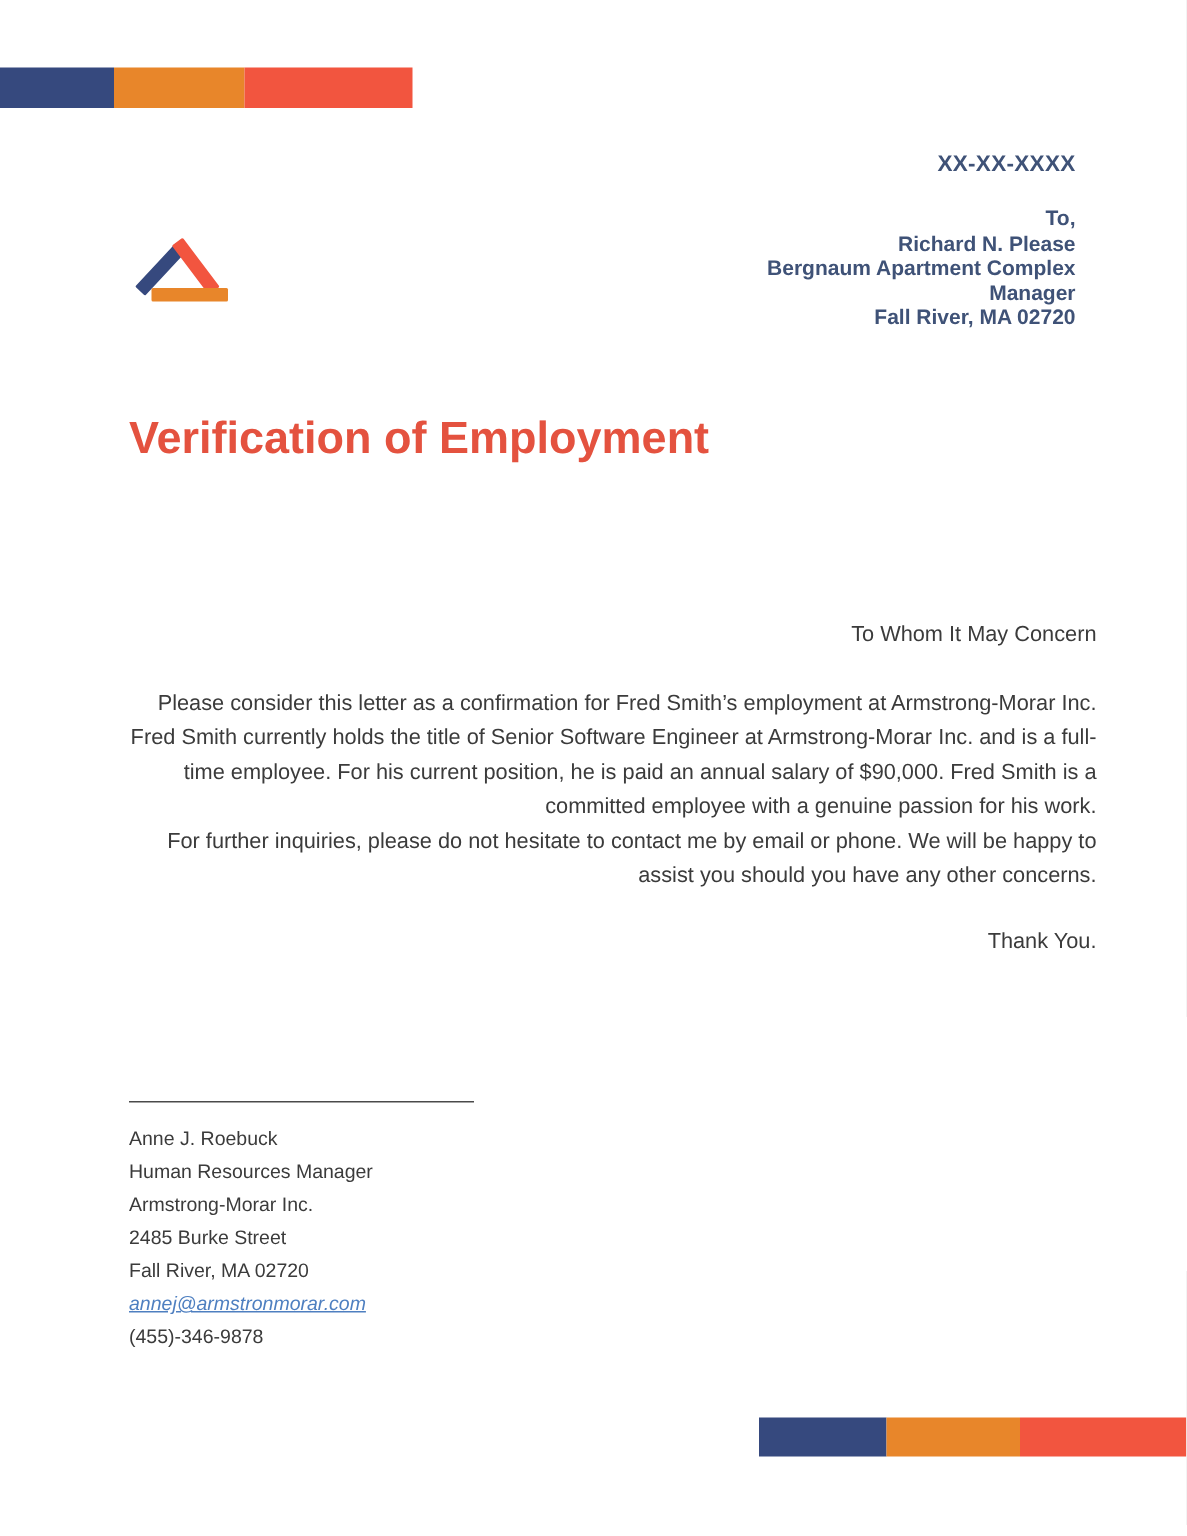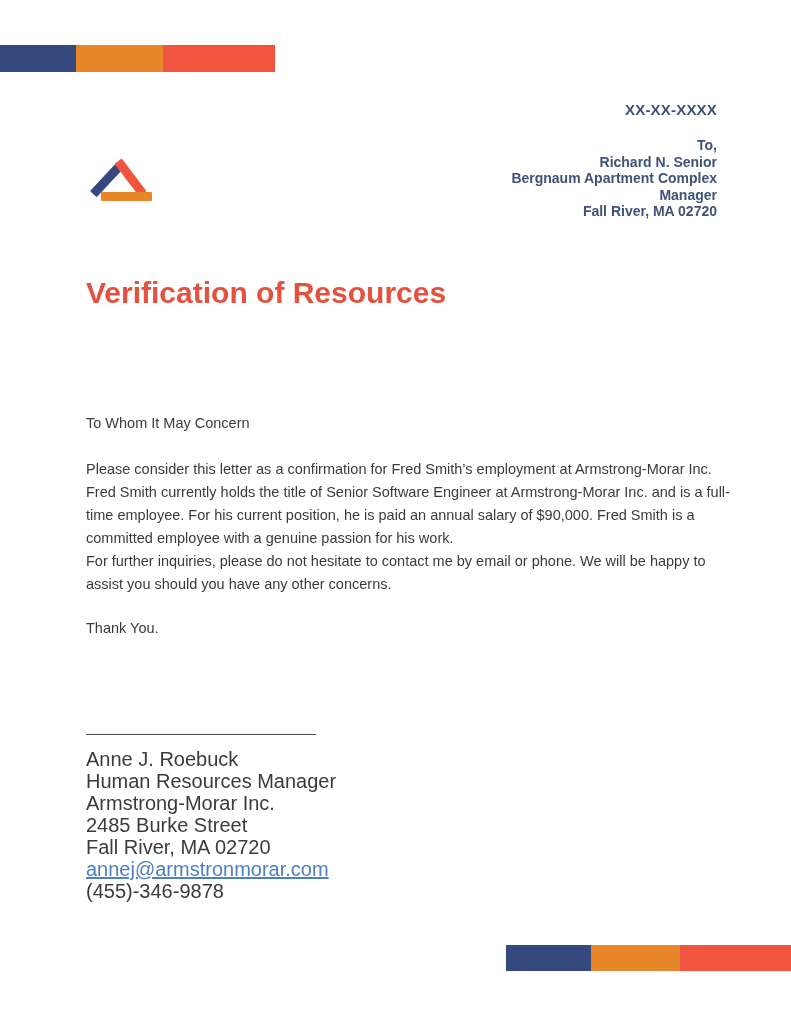--- a/index.html
+++ b/index.html
@@ -46,62 +46,62 @@
   .title {
     position: absolute; left: 86px; top: 272px;
     font-size: 30px; line-height: 42px; font-weight: bold; margin: 0;
   }
 
   
   .letter-body {
     position: absolute; left: 86px; top: 412px; width: 645px;
     font-size: 14.5px; line-height: 23px;
   }
-  .letter-body p { margin: 0; }
+  .letter-body p { margin: 0; text-align: right; }
   .letter-body .salutation { margin-bottom: 23px; }
   .letter-body .para1 { }
   .letter-body .para2 { margin-bottom: 21px; }
 
   
   .signature {
     position: absolute; left: 86px; top: 726px;
-    font-size: 20px; line-height: 22px;
+    font-size: 13px; line-height: 22px;
   }
   .sig-rule { width: 230px; height: 1px; background: #4a4a4a; margin: 8px 0 13px 0; }
-  .sig-email { text-decoration: underline; display: block; cursor: pointer; }
+  .sig-email { text-decoration: underline; display: block; cursor: pointer; font-style: italic; }
 </style>
 </head>
 <body>
 
 <div class="page">
 
   <div class="bar bar-top">
     <span class="seg seg-navy" style="background-color: rgb(54, 73, 126);"></span>
     <span class="seg seg-orange" style="background-color: rgb(232, 134, 42);"></span>
     <span class="seg seg-red" style="background-color: rgb(242, 85, 63);"></span>
   </div>
 
   <div class="date" style="color: rgb(63, 82, 119);">XX-XX-XXXX</div>
 
   <div class="recipient" style="color: rgb(63, 82, 119);">
     <div>To,</div>
-    <div>Richard N. Senior</div>
+    <div>Richard N. Please</div>
     <div>Bergnaum Apartment Complex</div>
     <div>Manager</div>
     <div>Fall River, MA 02720</div>
   </div>
 
   <div class="logo">
     <span class="lbar lbar-blue" style="background-color: rgb(54, 73, 126);"></span>
     <span class="lbar lbar-red" style="background-color: rgb(242, 85, 63);"></span>
     <span class="lbar lbar-orange" style="background-color: rgb(232, 134, 42);"></span>
   </div>
 
   <h1 class="title" style="color: rgb(228, 82, 63);">
-    <div>Verification of Resources</div>
+    <div>Verification of Employment</div>
   </h1>
 
   <div class="letter-body" style="color: rgb(59, 59, 59);">
     <p class="salutation">To Whom It May Concern</p>
     <p class="para1">Please consider this letter as a confirmation for Fred Smith’s employment at Armstrong-Morar Inc. Fred Smith currently holds the title of Senior Software Engineer at Armstrong-Morar Inc. and is a full-time employee. For his current position, he is paid an annual salary of $90,000. Fred Smith is a committed employee with a genuine passion for his work.</p>
     <p class="para2">For further inquiries, please do not hesitate to contact me by email or phone. We will be happy to assist you should you have any other concerns.</p>
     <p class="closing">Thank You.</p>
   </div>
 
   <div class="signature" style="color: rgb(59, 59, 59);">

